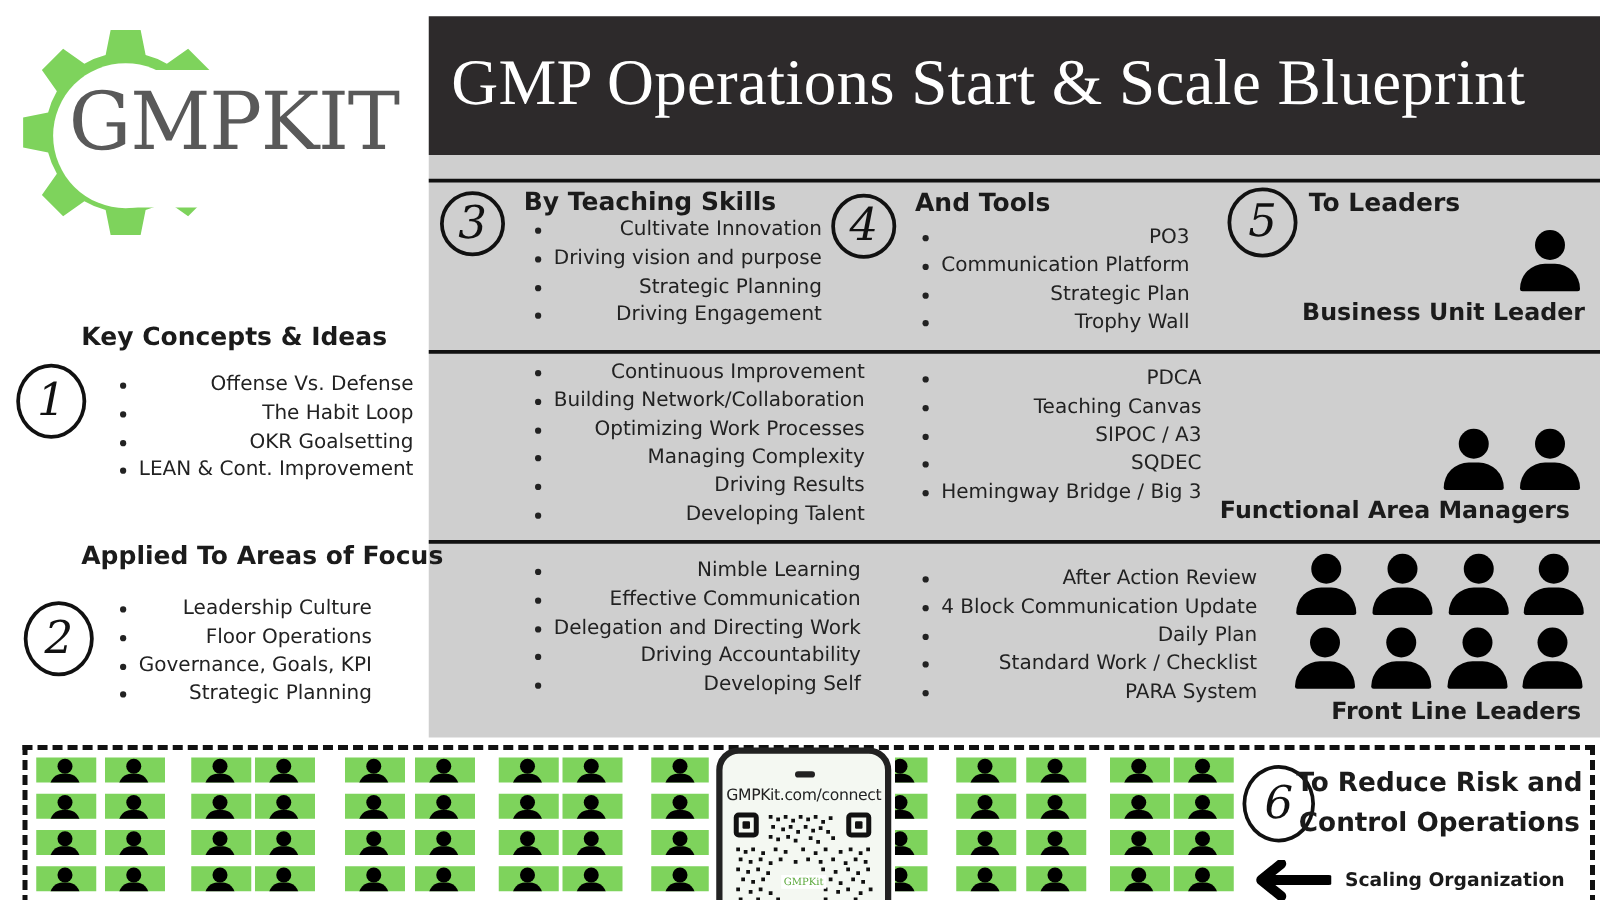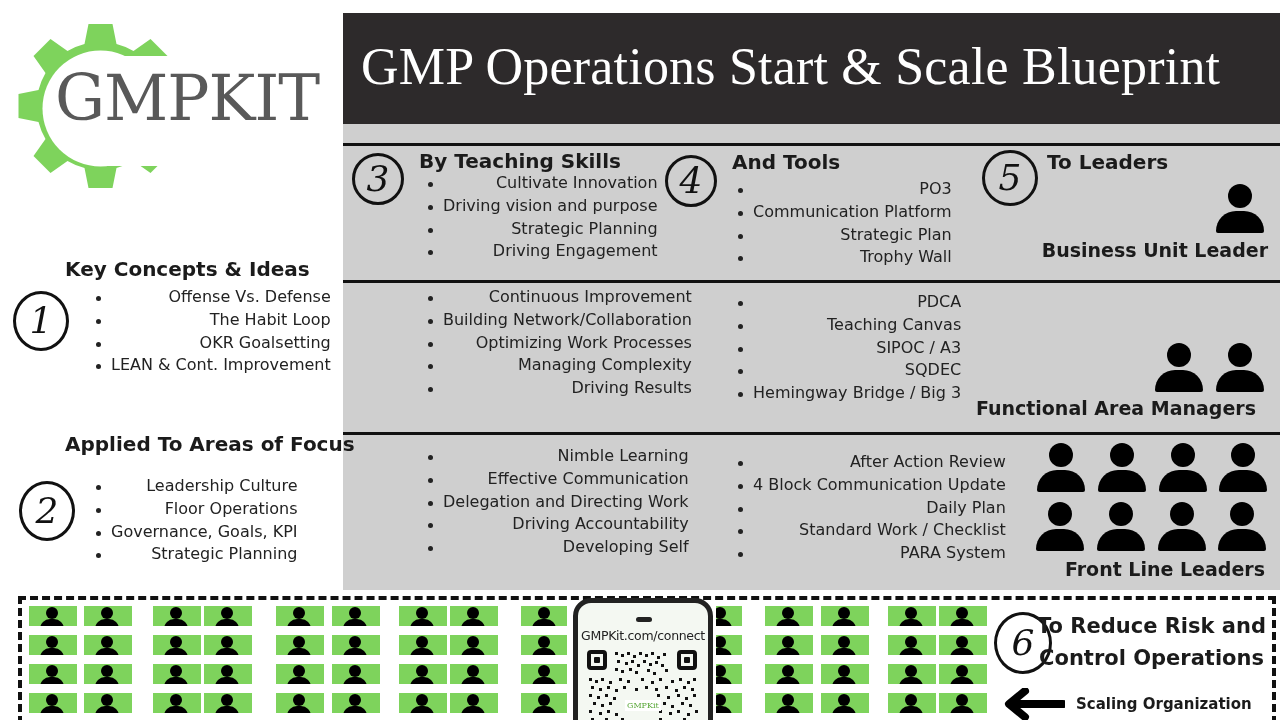--- a/index.html
+++ b/index.html
@@ -69,20 +69,21 @@
   <li>Driving vision and purpose</li>
   <li>Strategic Planning</li>
   <li>Driving Engagement</li>
 </ul>
 <ul class="blist" style="left:423px;top:286px;">
   <li>Continuous Improvement</li>
   <li>Building Network/Collaboration</li>
   <li>Optimizing Work Processes</li>
   <li>Managing Complexity</li>
   <li>Driving Results</li>
+  <li>Developing Talent</li>
 </ul>
 <ul class="blist" style="left:423px;top:445px;">
   <li>Nimble Learning</li>
   <li>Effective Communication</li>
   <li>Delegation and Directing Work</li>
   <li>Driving Accountability</li>
   <li>Developing Self</li>
 </ul>
 
 <div class="circ-num" style="left:665px;top:155px;">4</div>
@@ -156,21 +157,21 @@
     <div class="body"></div>
   </div>
 <div class="person" style="left:1217px;top:502px;">
     <div class="head"></div>
     <div class="body"></div>
   </div>
 <div class="role-label" style="right:15px;top:560px;">Front Line Leaders</div>
 
 <div class="sec-title" style="left:65px;top:259px;">Key Concepts &amp; Ideas</div>
 <div class="circ-num" style="left:13px;top:291px;width:56px;height:60px;">1</div>
-<ul class="blist" style="left:91px;top:286px;">
+<ul class="blist" style="left:91px;top:296px;">
   <li>Offense Vs. Defense</li>
   <li>The Habit Loop</li>
   <li>OKR Goalsetting</li>
   <li>LEAN &amp; Cont. Improvement</li>
 </ul>
 
 <div class="sec-title" style="left:65px;top:434px;">Applied To Areas of Focus</div>
 <div class="circ-num" style="left:19px;top:481px;width:56px;height:60px;">2</div>
 <ul class="blist" style="left:91px;top:475px;">
   <li>Leadership Culture</li>

